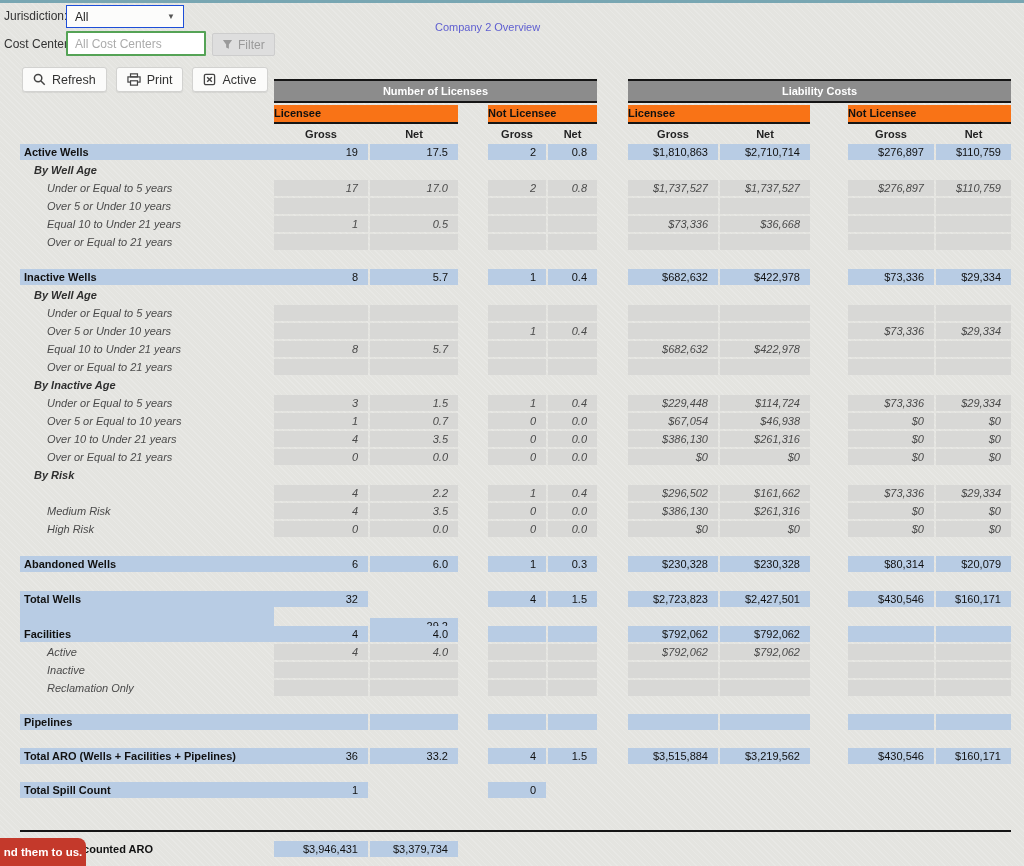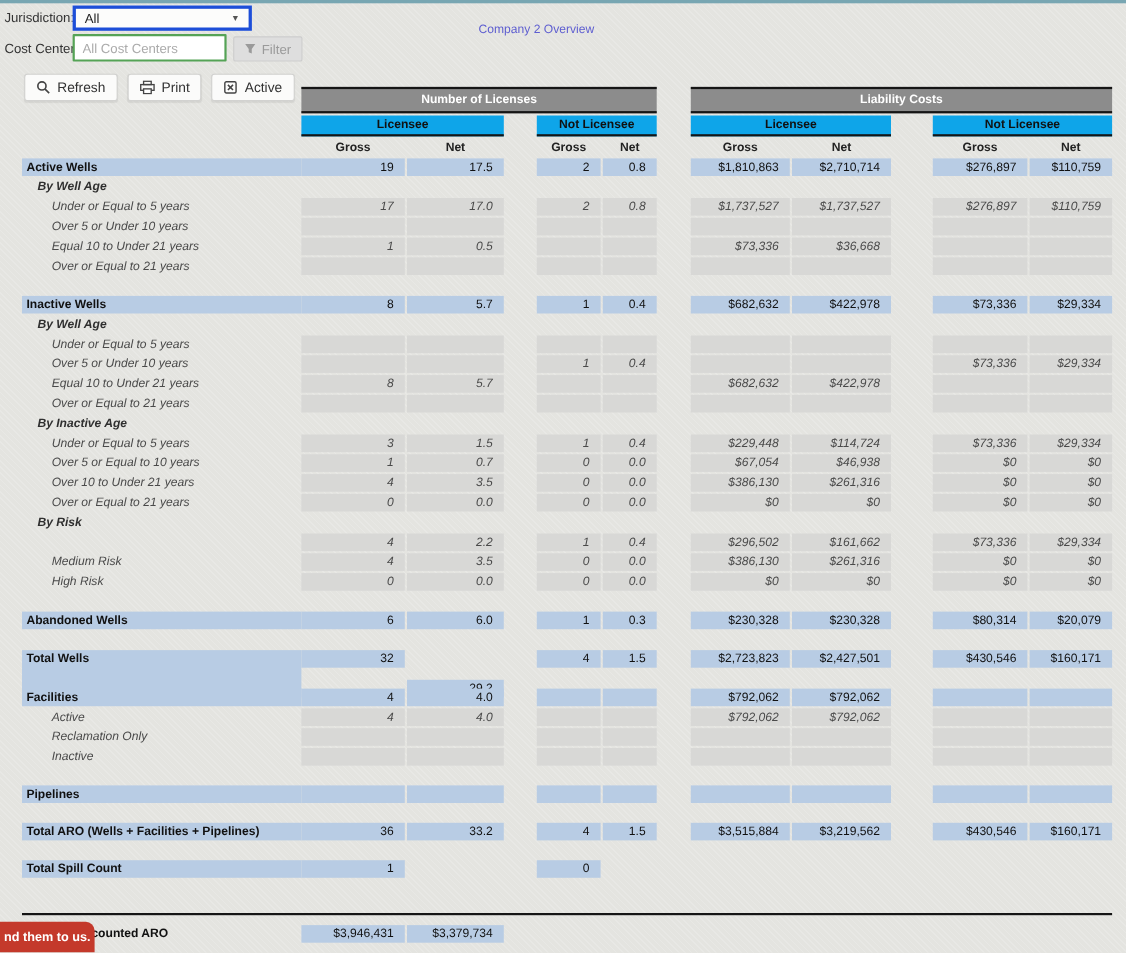--- a/index.html
+++ b/index.html
@@ -10,22 +10,22 @@
     background-color:#e4e4e0;
     background-image:repeating-linear-gradient(45deg, rgba(255,255,255,.16) 0 1px, transparent 1px 4px);
     overflow:hidden;
     color:#222;
   }
   .topbar { position:absolute; left:0; top:0; width:1024px; height:3px; background:#78a6b2; }
 
   
   .ctl-label { position:absolute; font-size:12px; color:#333; }
   .dropdown {
-    position:absolute; left:66px; top:5px; width:163px; height:23px;
-    background:#fcfcfb; border:3px solid #1d4ed8;
+    position:absolute; left:66px; top:5px; width:118px; height:23px;
+    background:#fcfcfb; border:1px solid #1d4ed8;
     display:flex; align-items:center; justify-content:space-between;
     padding:0 8px; font-size:12px; cursor:pointer;
   }
   .dropdown .caret { font-size:8px; color:#555; }
   .cc-input {
     position:absolute; left:66px; top:31px; width:140px; height:25px;
     background:#fff; border:2px solid #55a356; border-radius:1px;
     font-family:"Liberation Sans",sans-serif; font-size:12px; padding:0 7px; color:#333;
   }
   .cc-input::placeholder { color:#ababab; }
@@ -57,22 +57,22 @@
     grid-template-columns:254px 94px 2px 88px 30px 58px 2px 49px 31px 90px 2px 90px 38px 86px 2px 75px;
   }
   .ghdr { margin-bottom:2px;margin-top:12px; }
   .gh {
     background:#8c8c8c; border-top:2px solid #151515; border-bottom:2px solid #151515;
     color:#fff; font-size:11px; font-weight:bold; text-align:center;
     height:24px; line-height:20px;
   }
   .shdr { margin-bottom:0; }
   .sh {
-    background:#0ea5e9; border-bottom:2px solid #151515;
-    color:#111; font-size:11px; font-weight:bold; text-align:center;
+    background:#f97316; border-bottom:2px solid #151515;
+    color:#111; font-size:11px; font-weight:bold; text-align:left;
     height:19px; line-height:17px;
   }
   .chdr { height:20px; align-items:center; }
   .ch { font-size:11px; font-weight:bold; text-align:center; color:#222; }
 
   .row { margin-bottom:2px; height:16px; }
   .row .label { grid-column:1; font-size:11px; line-height:16px; white-space:nowrap; overflow:hidden; }
   .row.total .label { background:#b8cce4; font-weight:bold; padding-left:4px; color:#111; }
   .row.grand .label { font-weight:bold; padding-left:4px; color:#111; }
   .row.section .label { font-weight:bold; font-style:italic; padding-left:14px; color:#2f2f2f; }
@@ -406,32 +406,32 @@
         <div class="cell gray" style="grid-column: 2;">4</div>
         <div class="cell gray" style="grid-column: 4;">4.0</div>
         <div class="cell gray" style="grid-column: 6;"></div>
         <div class="cell gray" style="grid-column: 8;"></div>
         <div class="cell gray" style="grid-column: 10;">$792,062</div>
         <div class="cell gray" style="grid-column: 12;">$792,062</div>
         <div class="cell gray" style="grid-column: 14;"></div>
         <div class="cell gray" style="grid-column: 16;"></div>
       </div>
       <div class="grid row detail">
+        <div class="label">Inactive</div>
+        <div class="cell gray" style="grid-column: 2;"></div>
+        <div class="cell gray" style="grid-column: 4;"></div>
+        <div class="cell gray" style="grid-column: 6;"></div>
+        <div class="cell gray" style="grid-column: 8;"></div>
+        <div class="cell gray" style="grid-column: 10;"></div>
+        <div class="cell gray" style="grid-column: 12;"></div>
+        <div class="cell gray" style="grid-column: 14;"></div>
+        <div class="cell gray" style="grid-column: 16;"></div>
+      </div>
+      <div class="grid row detail">
         <div class="label">Reclamation Only</div>
-        <div class="cell gray" style="grid-column: 2;"></div>
-        <div class="cell gray" style="grid-column: 4;"></div>
-        <div class="cell gray" style="grid-column: 6;"></div>
-        <div class="cell gray" style="grid-column: 8;"></div>
-        <div class="cell gray" style="grid-column: 10;"></div>
-        <div class="cell gray" style="grid-column: 12;"></div>
-        <div class="cell gray" style="grid-column: 14;"></div>
-        <div class="cell gray" style="grid-column: 16;"></div>
-      </div>
-      <div class="grid row detail">
-        <div class="label">Inactive</div>
         <div class="cell gray" style="grid-column: 2;"></div>
         <div class="cell gray" style="grid-column: 4;"></div>
         <div class="cell gray" style="grid-column: 6;"></div>
         <div class="cell gray" style="grid-column: 8;"></div>
         <div class="cell gray" style="grid-column: 10;"></div>
         <div class="cell gray" style="grid-column: 12;"></div>
         <div class="cell gray" style="grid-column: 14;"></div>
         <div class="cell gray" style="grid-column: 16;"></div>
       </div>
       <div class="spacer" style="height: 16px;"></div>

